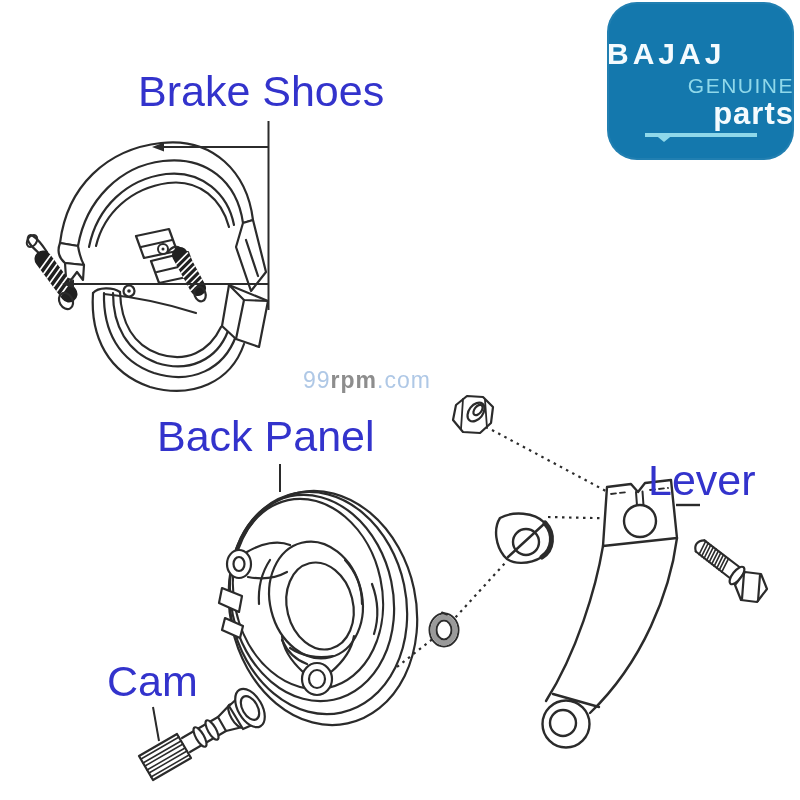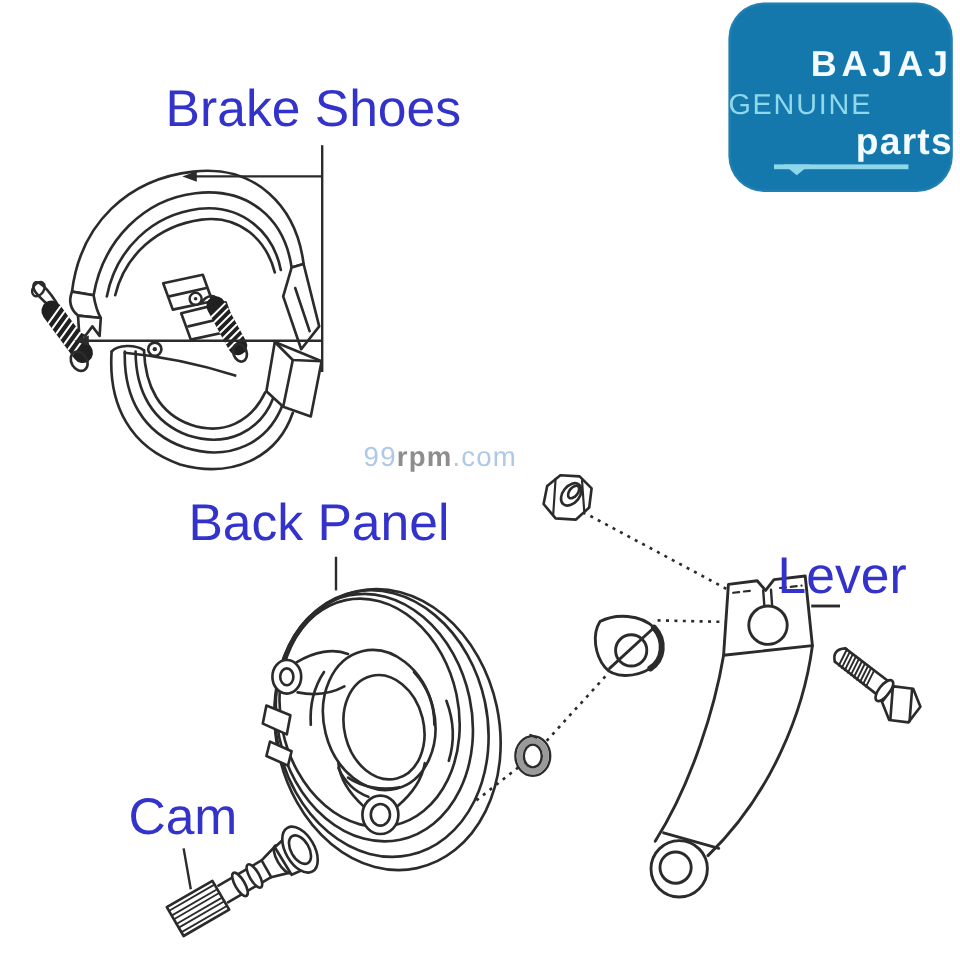--- a/index.html
+++ b/index.html
@@ -22,28 +22,28 @@
   #lbl-cam{left:107px;top:659px;}
   #lbl-lever{left:648px;top:458px;}
 
   .badge{
     position:absolute;left:607px;top:2px;width:187px;height:158px;
     background:var(--badge-bg,#1478ad);
     border-radius:30px;
     box-shadow:inset 0 0 0 2px rgba(255,255,255,0.06);
   }
   .badge .brand{
-    margin-top:35px;text-align:right;
+    margin-top:35px;text-align:left;
     color:var(--badge-text,#f4fbfe);
     font-size:30px;font-weight:bold;letter-spacing:4px;
   }
   .badge .genuine{
-    margin-top:3px;text-align:left;
+    margin-top:3px;text-align:right;
     color:var(--badge-accent,#8fd8ea);
-    font-size:24px;font-weight:400;letter-spacing:1.5px;
+    font-size:21px;font-weight:400;letter-spacing:1.5px;
   }
   .badge .parts{
     margin-top:-2px;text-align:right;
     color:var(--badge-text,#f4fbfe);
     font-size:31px;font-weight:bold;letter-spacing:1px;
   }
   .badge .rule{width:112px;height:4px;margin:1px auto 0;
     background:var(--badge-accent,#8fd8ea);}
   .badge .tri{width:0;height:0;margin-left:8px;
     border-left:11px solid transparent;border-right:11px solid transparent;

